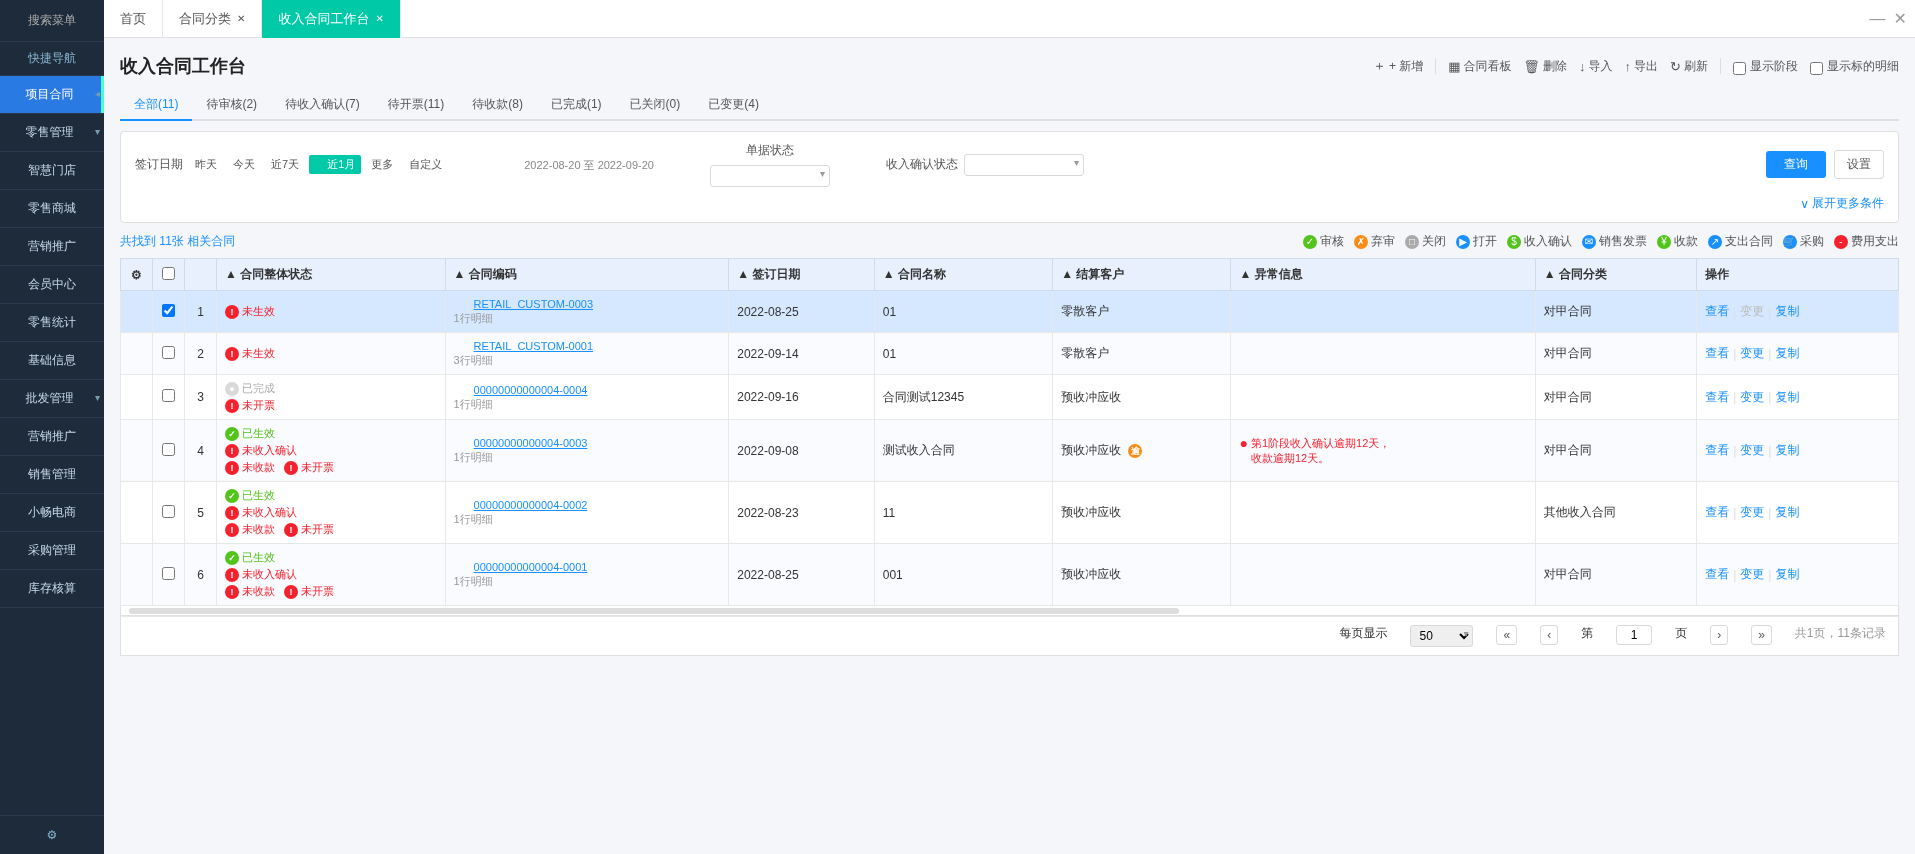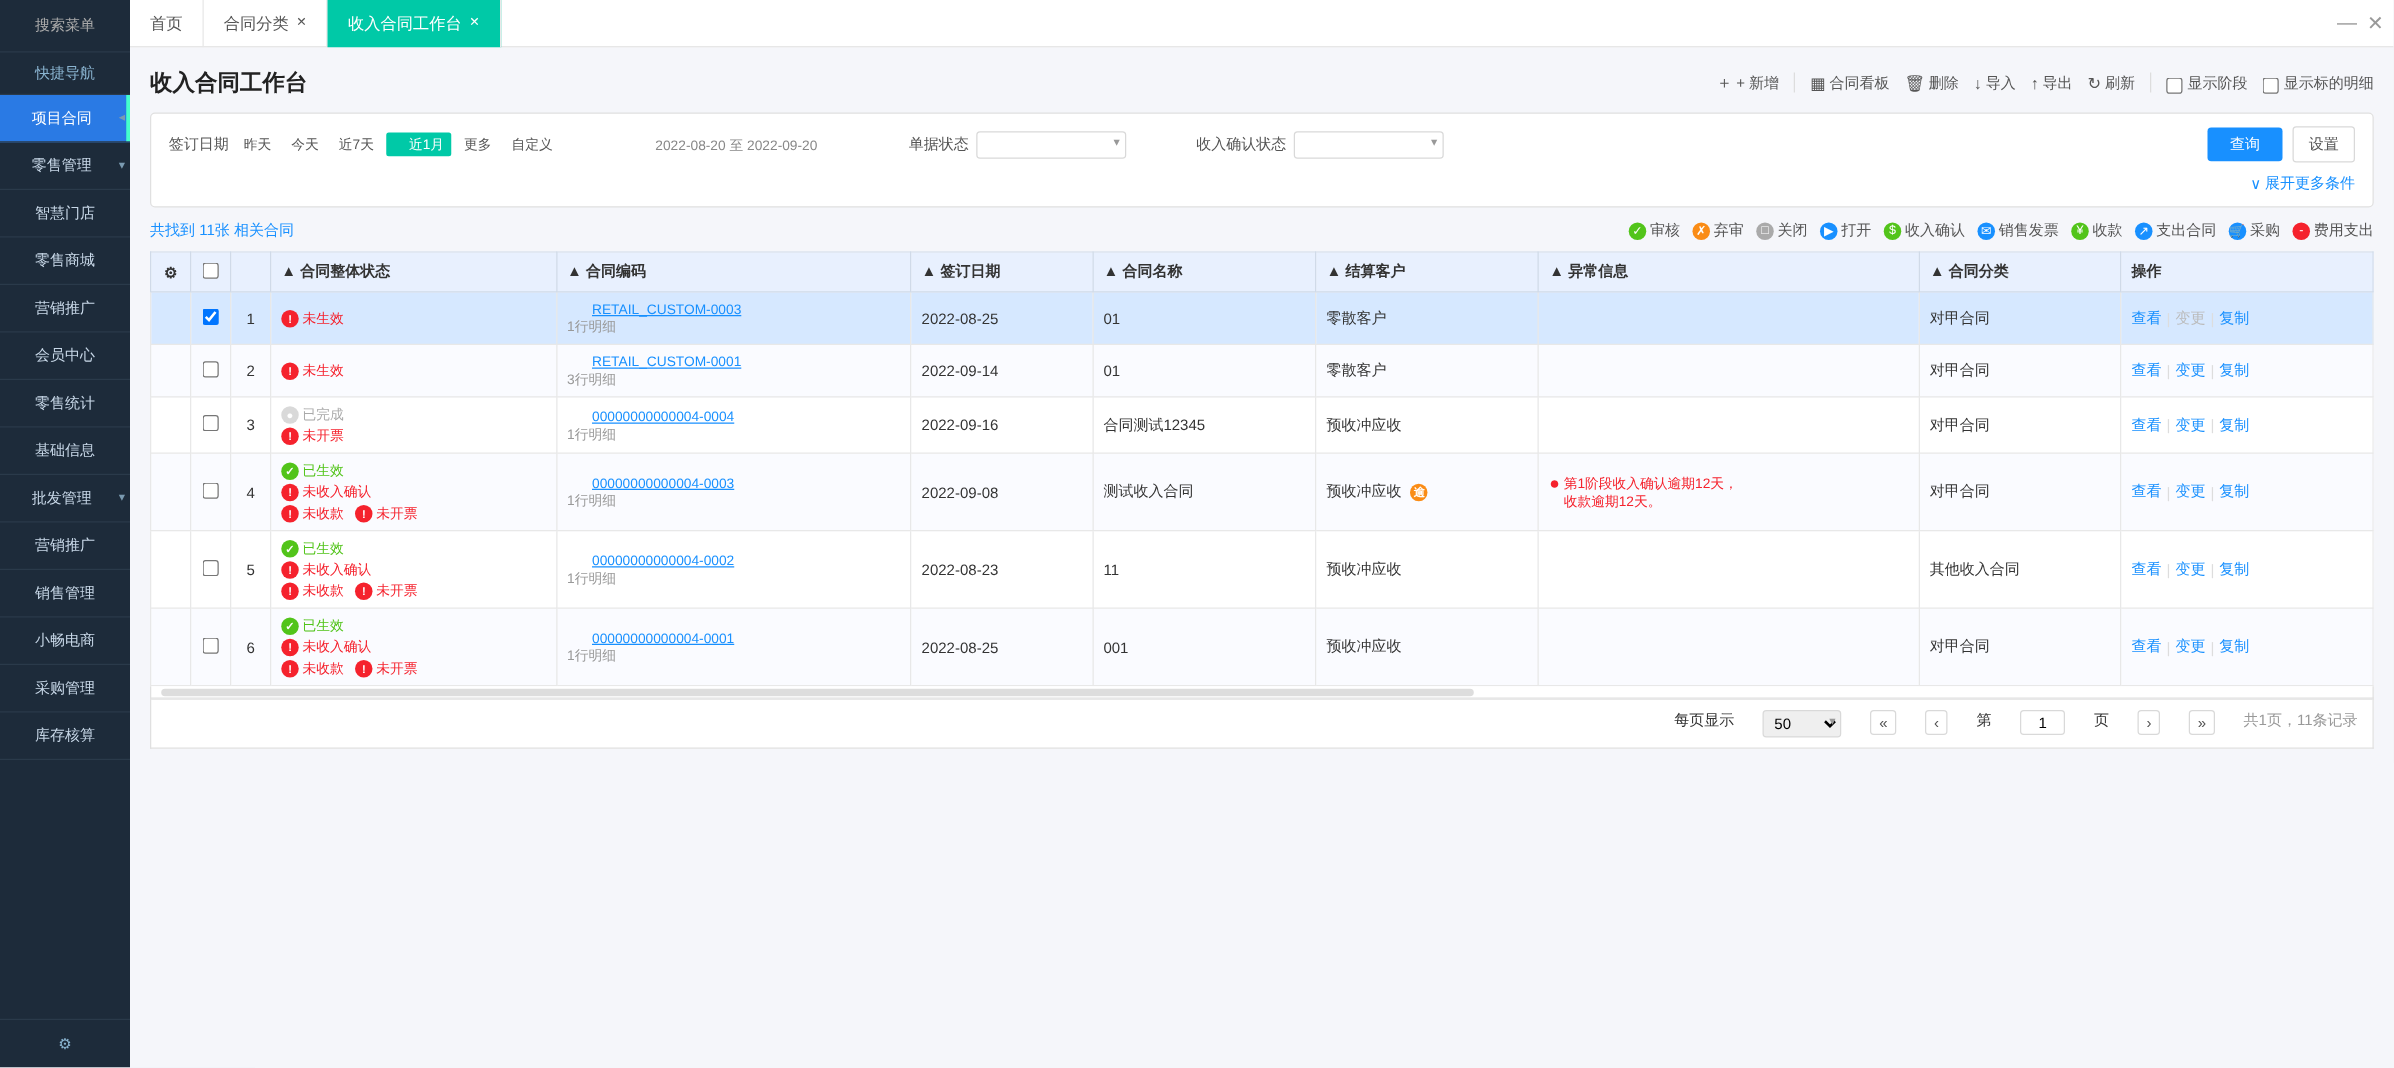--- a/index.html
+++ b/index.html
@@ -216,39 +216,49 @@
             <input type="checkbox" style="">
             <span>显示阶段</span>
           </div>
           <div class="toolbar-checkbox">
             <input type="checkbox" style="">
             <span>显示标的明细</span>
           </div>
         </div>
       </div>
 
+      <div class="filter-tabs">
+        <div class="filter-tab active">全部(11)</div>
+        <div class="filter-tab">待审核(2)</div>
+        <div class="filter-tab">待收入确认(7)</div>
+        <div class="filter-tab">待开票(11)</div>
+        <div class="filter-tab">待收款(8)</div>
+        <div class="filter-tab">已完成(1)</div>
+        <div class="filter-tab">已关闭(0)</div>
+        <div class="filter-tab">已变更(4)</div>
+      </div>
 
       <div class="search-bar">
         <div class="search-row">
           <div class="search-group">
             <span class="search-label">签订日期</span>
             <div class="date-options">
               <span class="date-btn">昨天</span>
               <span class="date-btn">今天</span>
               <span class="date-btn">近7天</span>
               <span class="date-btn active">近1月</span>
               <span class="date-btn">更多</span>
               <span class="date-btn">自定义</span>
             </div>
           </div>
           <div style="margin-top: 2px; margin-left: 60px;">
             <span class="date-range">2022-08-20 至 2022-09-20</span>
           </div>
 
-          <div class="search-group" style="margin-left: 57px;">
+          <div class="search-group" style="margin-left: 40px; flex-direction: column;">
             <span class="search-label">单据状态</span>
             <div class="select-wrapper">
               <select class="search-select">
                 <option value=""></option>
               </select>
             </div>
           </div>
 
           <div class="search-group" style="margin-left: 40px;">
             <span class="search-label">收入确认状态</span>

